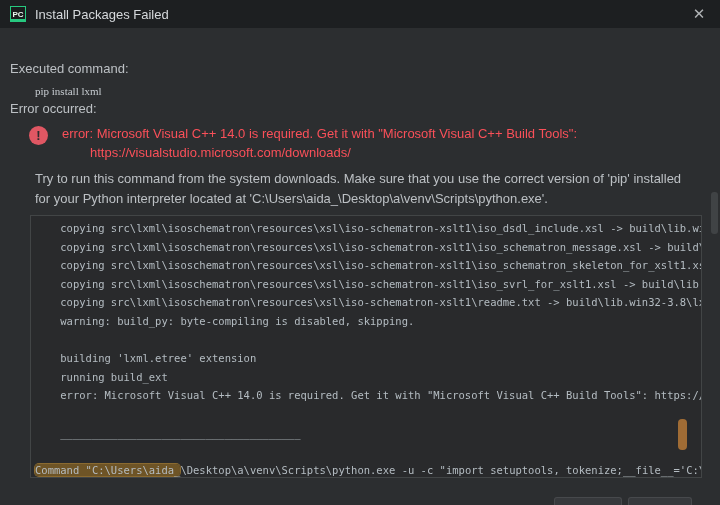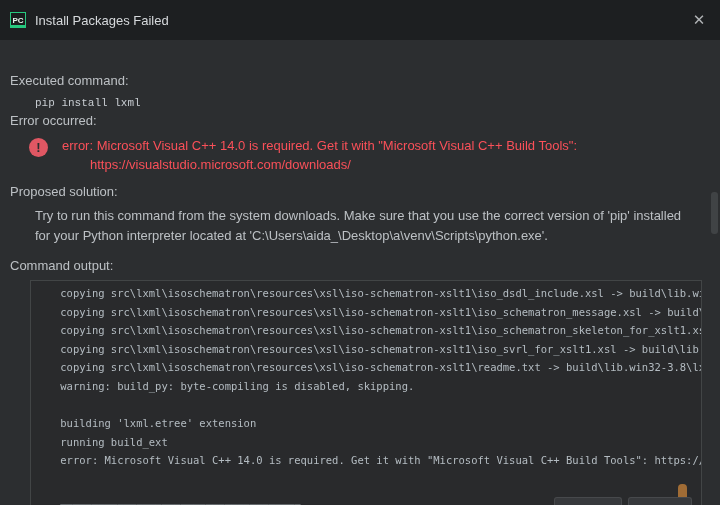--- a/index.html
+++ b/index.html
@@ -3,21 +3,21 @@
 <meta charset="utf-8">
 <style>
   * { margin: 0; padding: 0; box-sizing: border-box; }
   html, body { width: 720px; height: 505px; overflow: hidden; }
   body {
     background: #2c2e30;
     font-family: "Liberation Sans", sans-serif;
     position: relative;
   }
   .titlebar {
-    height: 40px;
+    height: 28px;
     background: #1d1f21;
     display: flex;
     align-items: center;
     padding: 0 10px;
   }
   .app-icon {
     width: 16px; height: 16px;
     border: 1px solid #27c87f;
     background: #1a1c1d;
     color: #e9f7ef;
@@ -40,21 +40,21 @@
     width: 22px; text-align: center;
     cursor: default;
   }
   .content { padding: 9px 10px 0 10px; }
   .label {
     color: #bcc0c4;
     font-size: 13px;
     margin-top: 24px;
   }
   .mono-cmd {
-    font-family: Liberation Mono, monospace;
+    font-family: Liberation Serif, serif;
     font-size: 11px;
     color: #c7ccd1;
     margin: 9px 0 0 25px;
   }
   .lbl-error { margin-top: 4px; }
   .error-row {
     display: flex;
     margin: 8px 0 0 19px;
   }
   .error-icon {
@@ -161,25 +161,23 @@
     <div class="label lbl-error">Error occurred:</div>
 
     <div class="error-row">
       <span class="error-icon">!</span>
       <div class="error-text">
         <div>error: Microsoft Visual C++ 14.0 is required. Get it with "Microsoft Visual C++ Build Tools":</div>
         <a href="#">https://visualstudio.microsoft.com/downloads/</a>
       </div>
     </div>
 
-    <div class="label lbl-solution">Proposed solution:</div>
 
     <div class="solution-text">Try to run this command from the system downloads. Make sure that you use the correct version of 'pip' installed for your Python interpreter located at 'C:\Users\aida_\Desktop\a\venv\Scripts\python.exe'.</div>
 
-    <div class="label lbl-output">Command output:</div>
 
     <div class="console">
       <div class="console-line">    copying src\lxml\isoschematron\resources\xsl\iso-schematron-xslt1\iso_dsdl_include.xsl -&gt; build\lib.win32-3.8</div>
       <div class="console-line">    copying src\lxml\isoschematron\resources\xsl\iso-schematron-xslt1\iso_schematron_message.xsl -&gt; build\lib.win</div>
       <div class="console-line">    copying src\lxml\isoschematron\resources\xsl\iso-schematron-xslt1\iso_schematron_skeleton_for_xslt1.xsl -&gt; bu</div>
       <div class="console-line">    copying src\lxml\isoschematron\resources\xsl\iso-schematron-xslt1\iso_svrl_for_xslt1.xsl -&gt; build\lib.win32-3</div>
       <div class="console-line">    copying src\lxml\isoschematron\resources\xsl\iso-schematron-xslt1\readme.txt -&gt; build\lib.win32-3.8\lxml\isos</div>
       <div class="console-line">    warning: build_py: byte-compiling is disabled, skipping.</div>
       <div class="console-line"></div>
       <div class="console-line">    building 'lxml.etree' extension</div>

